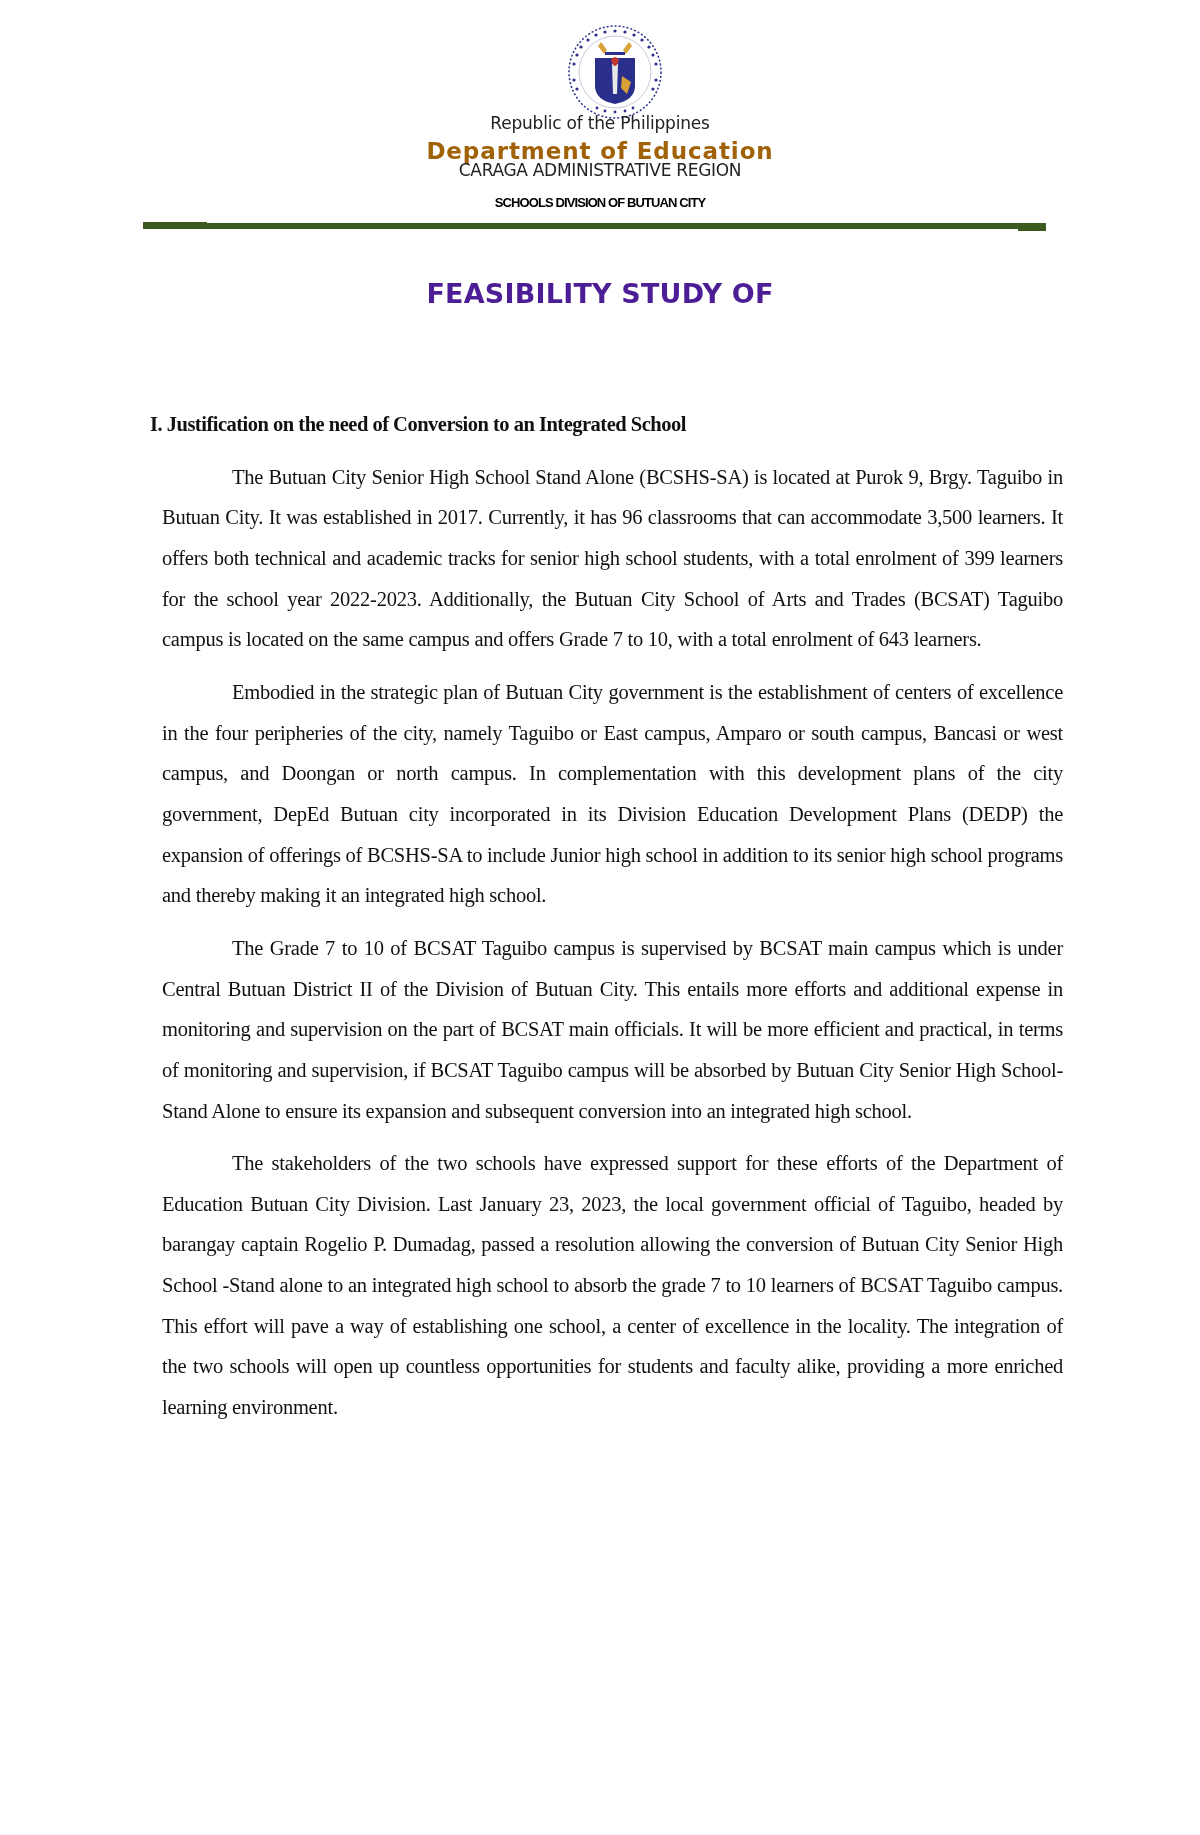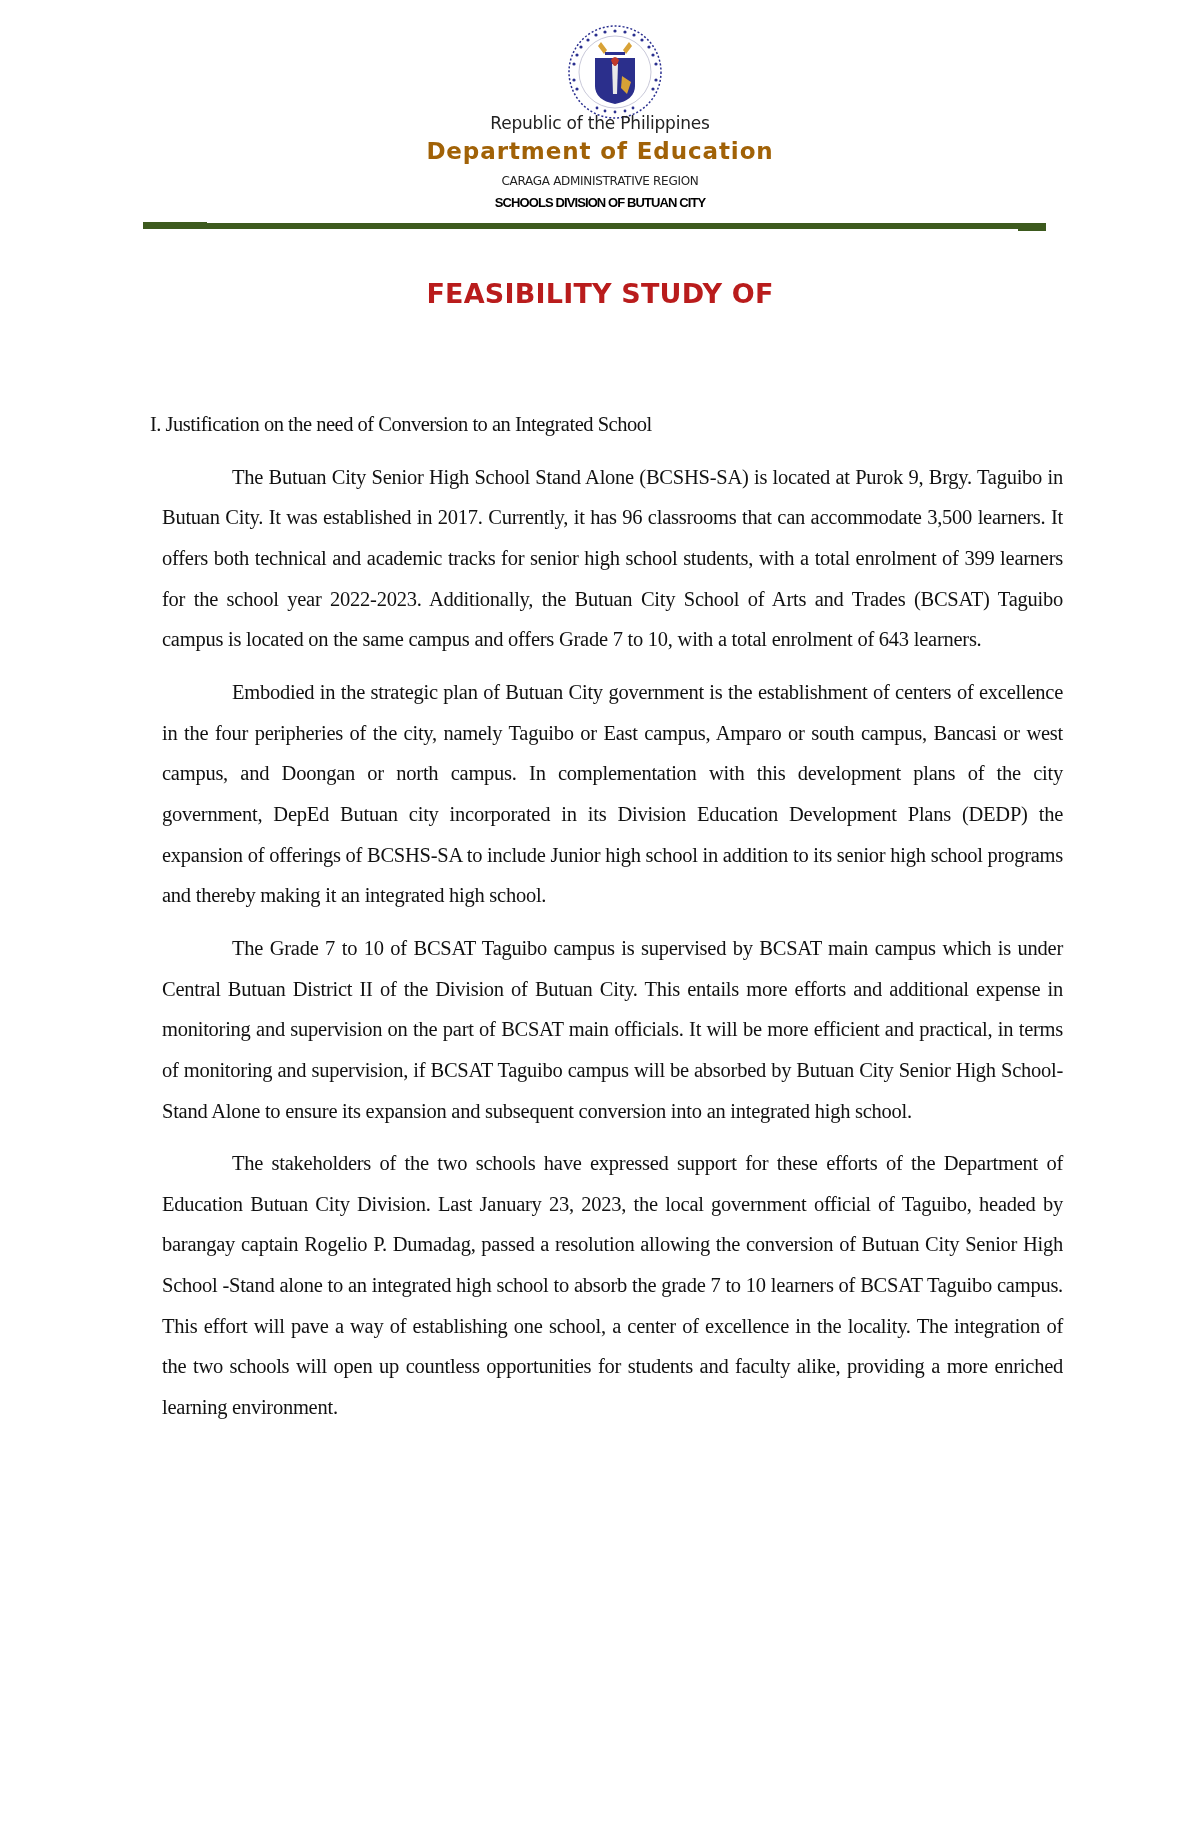--- a/index.html
+++ b/index.html
@@ -46,23 +46,23 @@
     }
     .hdr-dept {
       top: 138px;
       font-family: "DejaVu Sans", sans-serif;
       font-weight: bold;
       font-size: 23px;
       color: #a16207;
       letter-spacing: 0.9px;
     }
     .hdr-region {
-      top: 174px;
-      font-family: "DejaVu Sans", sans-serif;
-      font-size: 12px;
+      top: 160px;
+      font-family: "DejaVu Sans", sans-serif;
+      font-size: 17px;
       color: #222222;
       letter-spacing: -0.3px;
     }
     .hdr-division {
       top: 195px;
       font-family: "Liberation Sans", sans-serif;
       font-weight: bold;
       font-size: 13px;
       color: #000000;
       letter-spacing: -0.9px;
@@ -93,41 +93,41 @@
     
     .title {
       position: absolute;
       left: 0;
       width: 1200px;
       text-align: center;
       font-family: "DejaVu Sans", sans-serif;
       font-weight: bold;
       font-size: 27px;
       line-height: 36px;
-      color: #b91c1c;
+      color: #4c1d95;
       letter-spacing: 0.2px;
     }
     .title-1 { top: 276px; }
     .title-2 { top: 311px; }
 
     
     .content {
       position: absolute;
       left: 150px;
       top: 404px;
       width: 925px;
       font-family: "Liberation Serif", serif;
       font-size: 20.5px;
       line-height: 40.65px;
       color: #111111;
     }
     .section-heading {
       margin: 0;
       font-family: "Liberation Serif", serif;
-      font-weight: normal;
+      font-weight: bold;
       font-size: 20.5px;
       line-height: 40.65px;
       letter-spacing: -0.5px;
     }
     .para {
       margin: 12px;
       text-indent: 70px;
       text-align: justify;
       text-align-last: left;
       letter-spacing: -0.25px;

